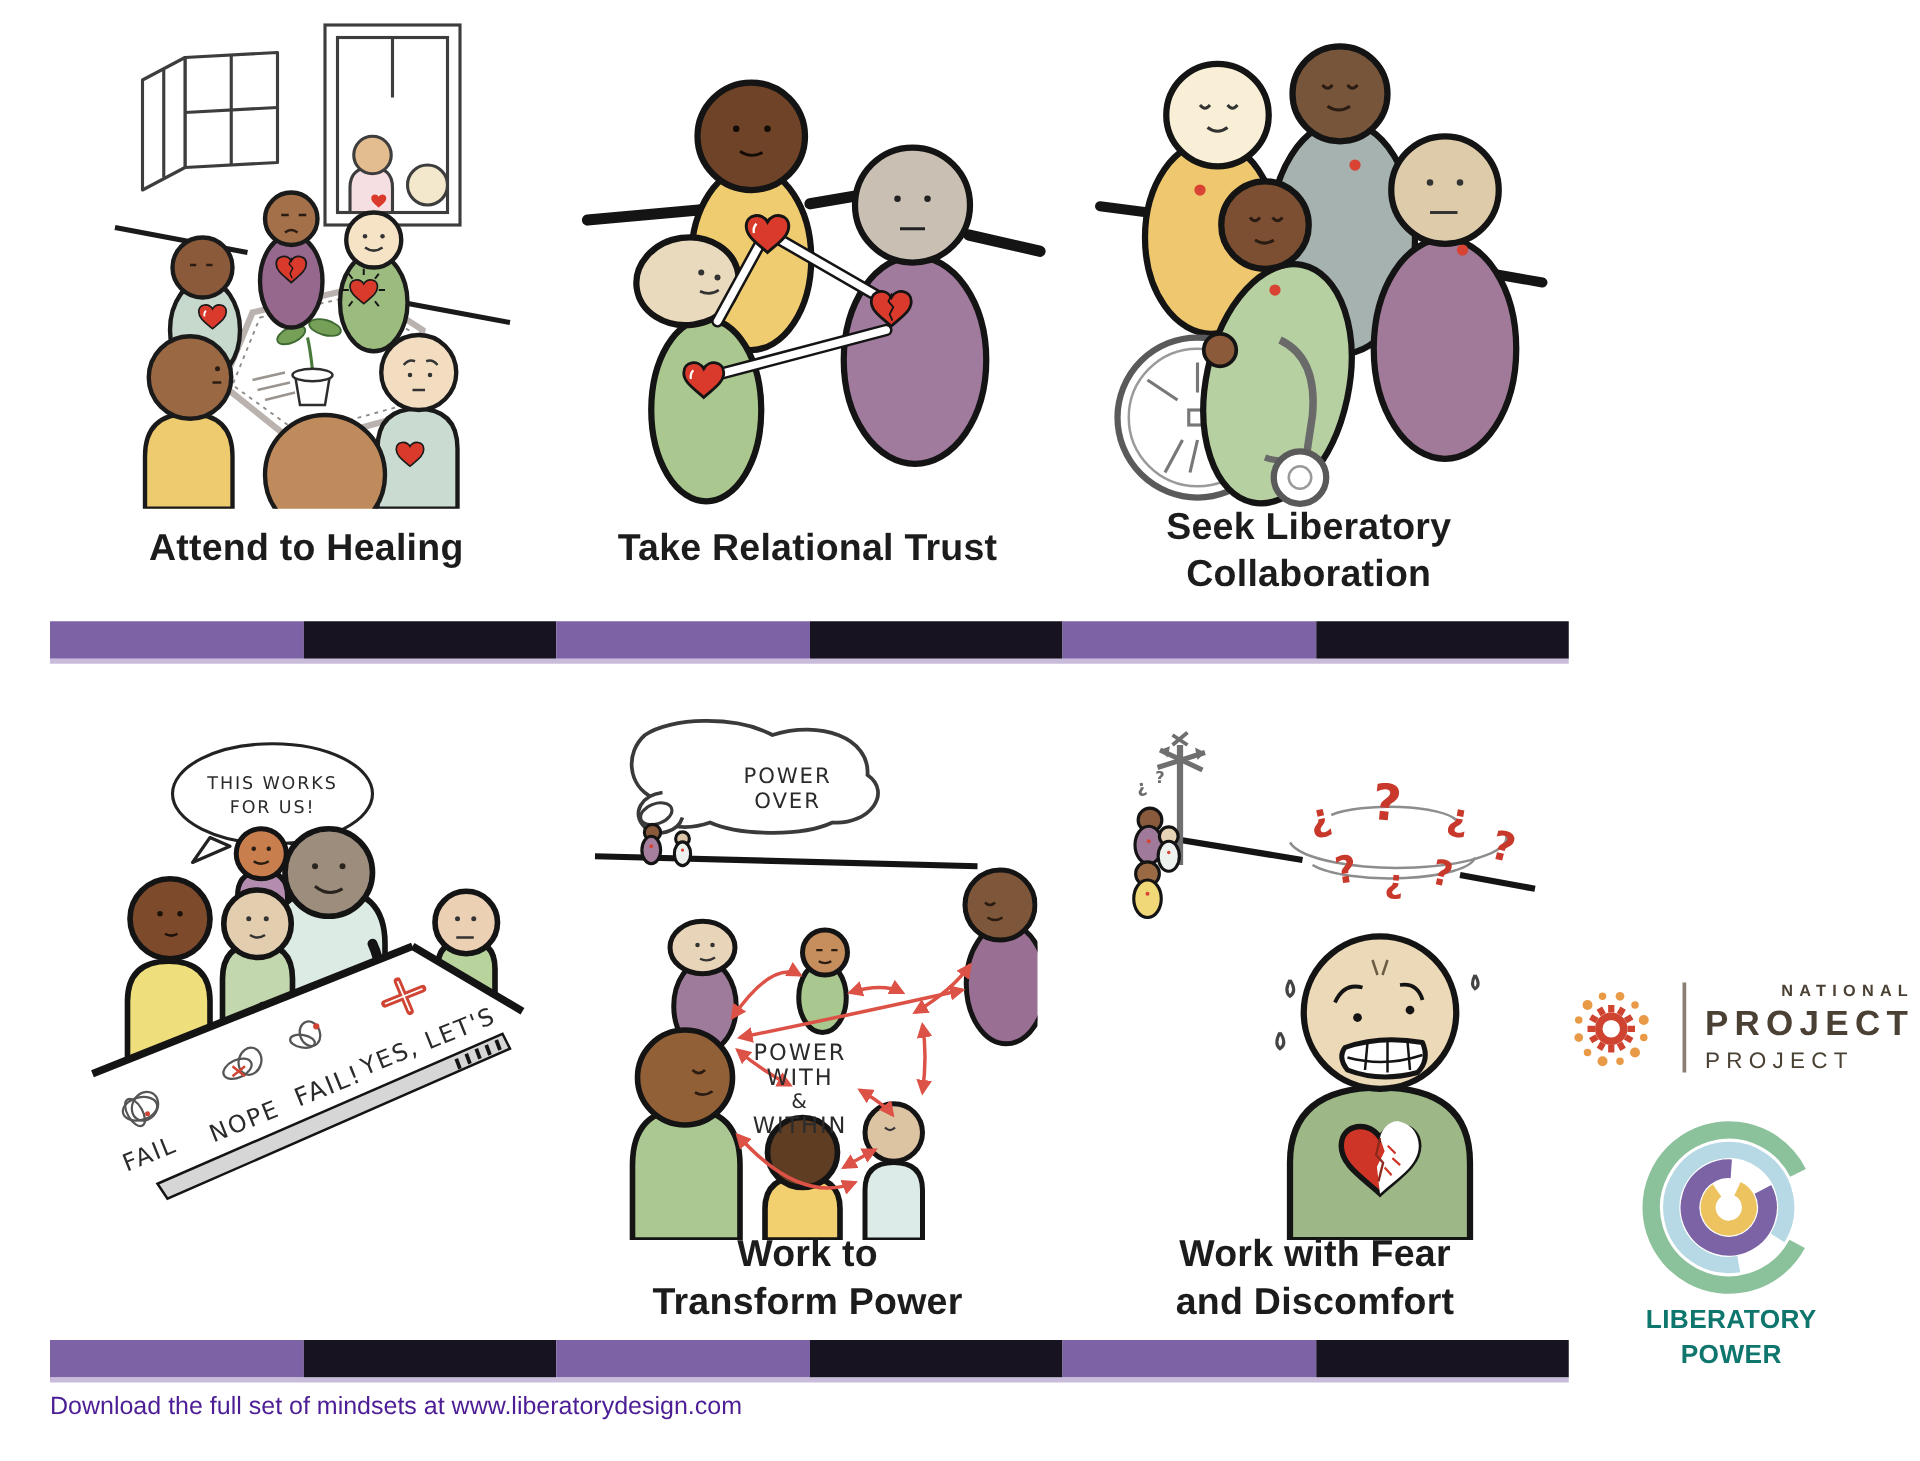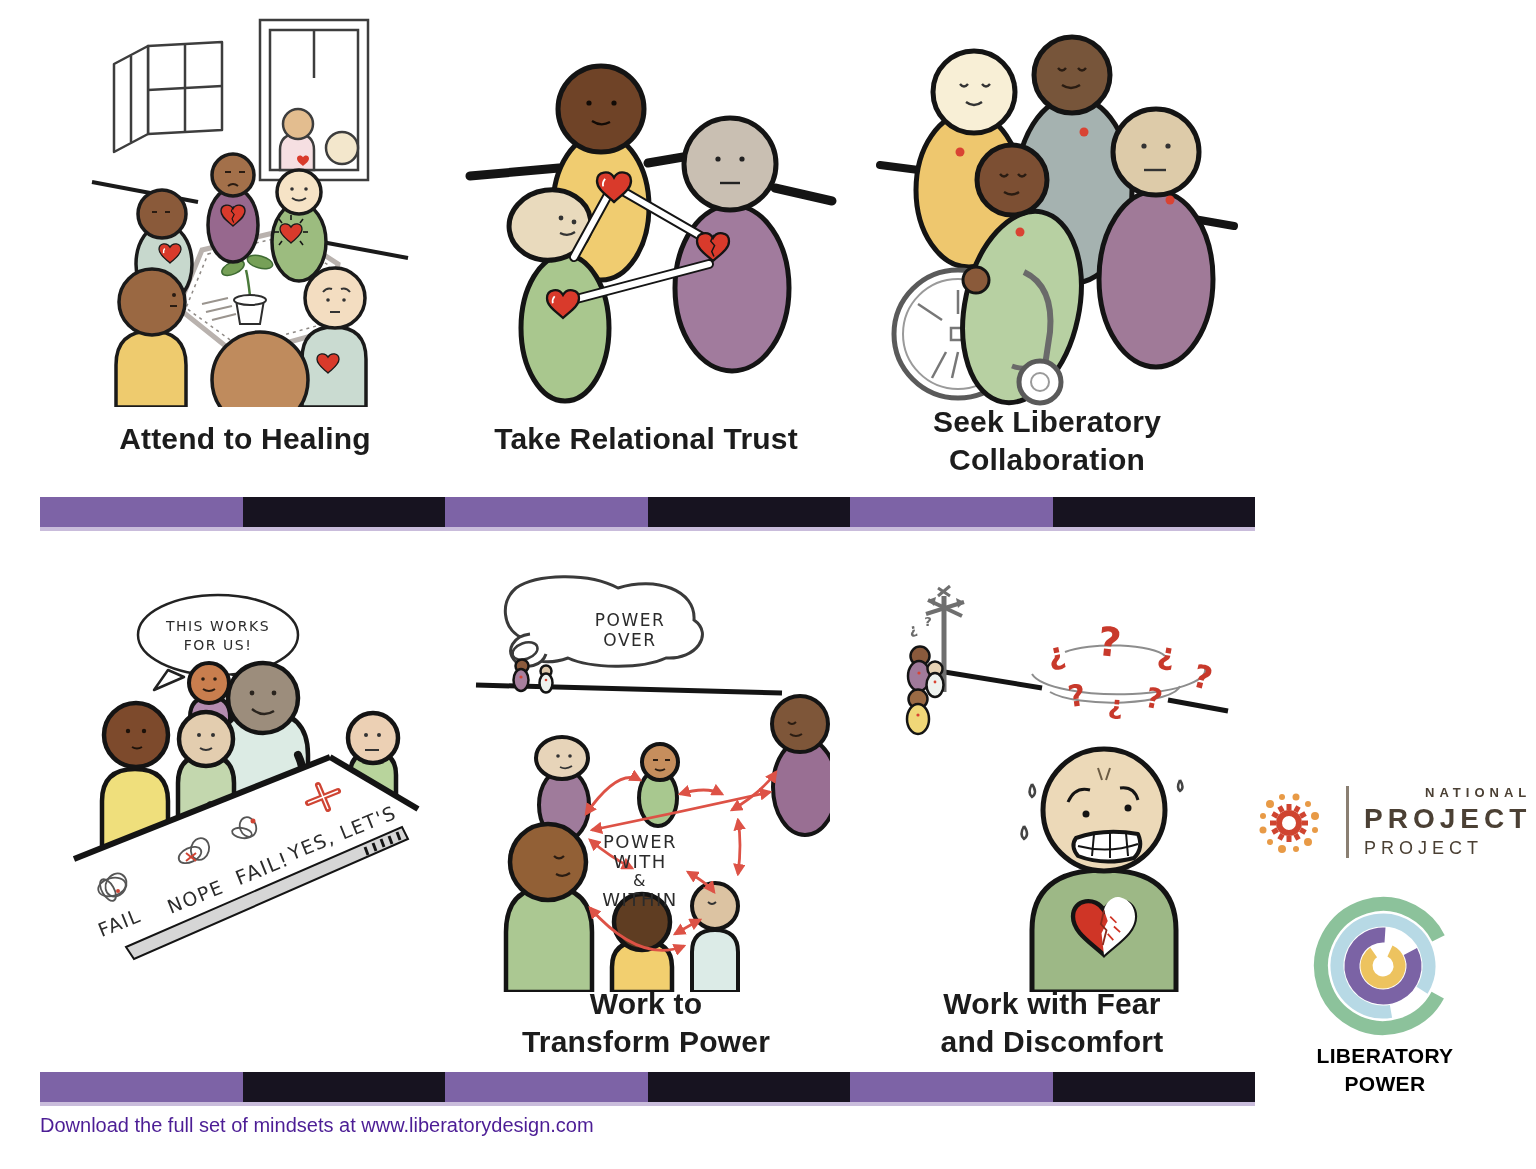--- a/index.html
+++ b/index.html
@@ -19,21 +19,21 @@
   .qm{font-family:"DejaVu Sans",sans-serif;font-weight:700;fill:#c8392b;text-anchor:middle;}
   .qm-gray{font-family:"DejaVu Sans",sans-serif;font-weight:700;fill:#6b6b6b;text-anchor:middle;}
   .footer{position:absolute;left:40px;top:1114px;font-weight:400;font-size:20px;color:#4c1d95;}
   .nep{position:absolute;left:1253px;top:783px;display:flex;align-items:center;gap:15px;}
   .nep-div{width:3px;height:72px;background:#8a7f72;}
   .nep-text{display:flex;flex-direction:column;gap:3px;color:#4b4034;}
   .nep-l1{font-size:13px;letter-spacing:5px;font-weight:600;text-align:right;}
   .nep-l2{font-size:28px;letter-spacing:5px;font-weight:600;}
   .nep-l3{font-size:18px;letter-spacing:5px;font-weight:400;}
   .ld{position:absolute;left:1300px;top:894px;width:170px;display:flex;flex-direction:column;align-items:center;}
-  .ld-text{font-weight:700;font-size:21px;color:#000000;text-align:center;line-height:1.35;letter-spacing:.3px;}
+  .ld-text{font-weight:700;font-size:21px;color:#0f766e;text-align:center;line-height:1.35;letter-spacing:.3px;}
   .ld-text span{display:block;}
 </style>
 </head>
 <body>
 
 <div id="canvas">
 
 <svg width="0" height="0" aria-hidden="true">
       <defs>
   <path id="hrt" d="M0,-2.2 C-1.3,-4.5 -5,-4.1 -5,-1.2 C-5,1.3 -2.3,2.9 0,5 C2.3,2.9 5,1.3 5,-1.2 C5,-4.1 1.3,-4.5 0,-2.2 Z"></path>

